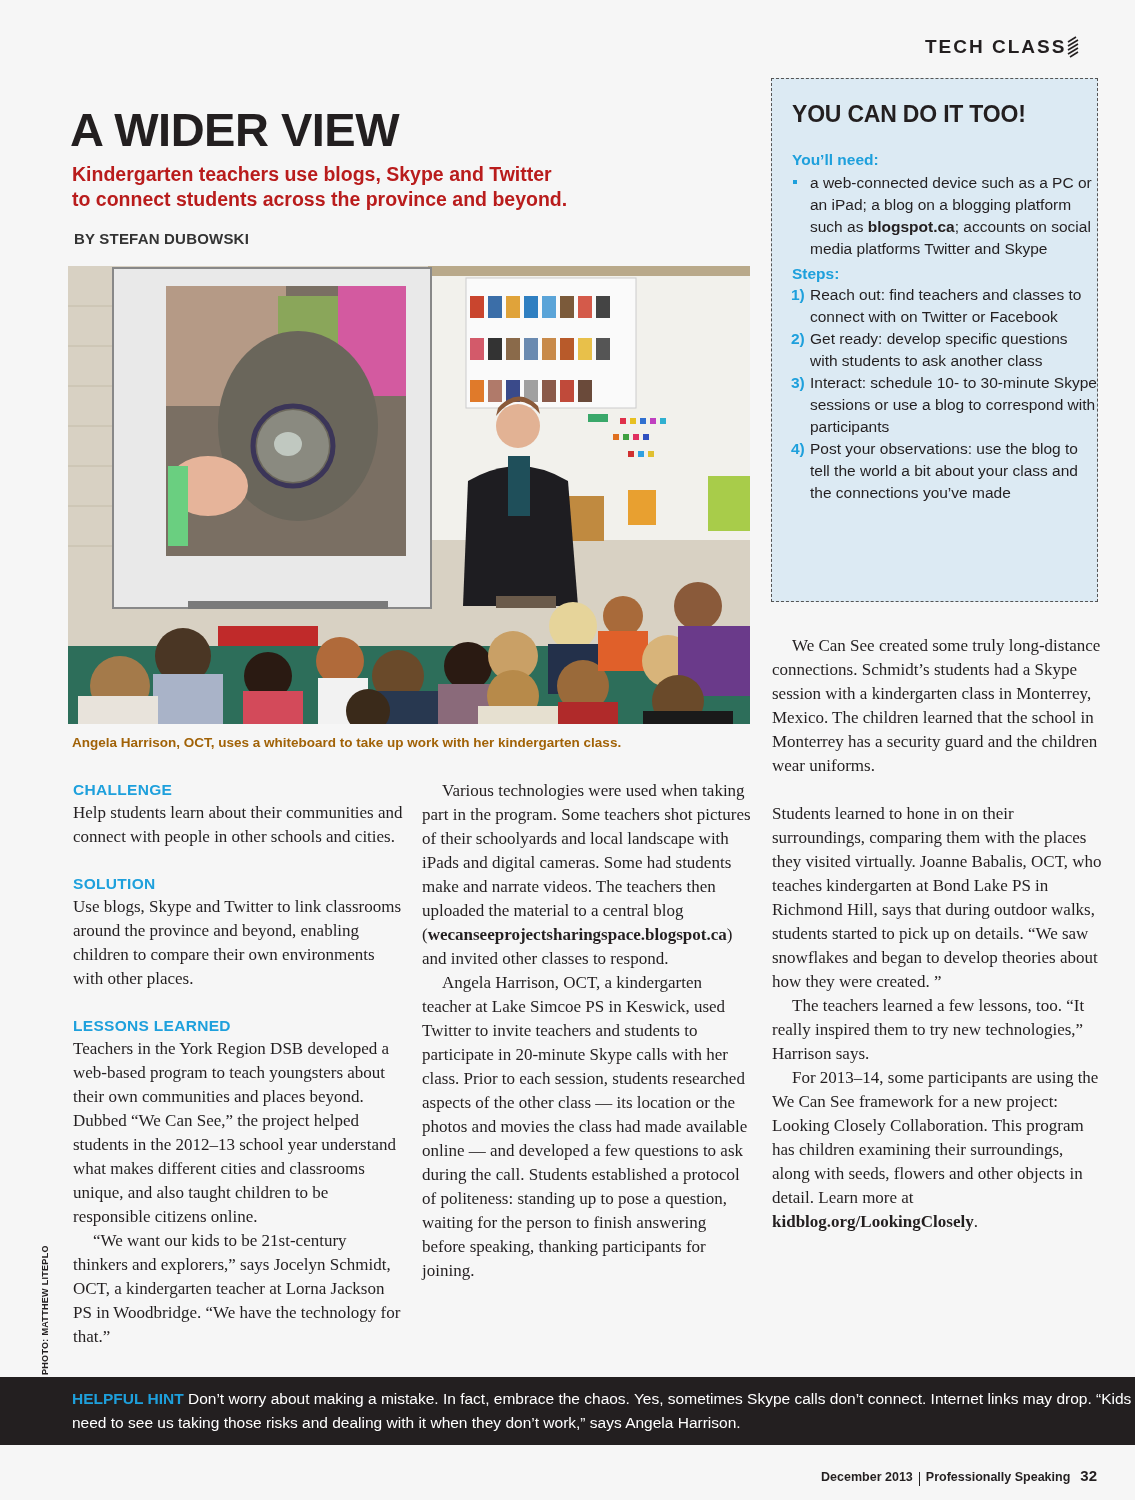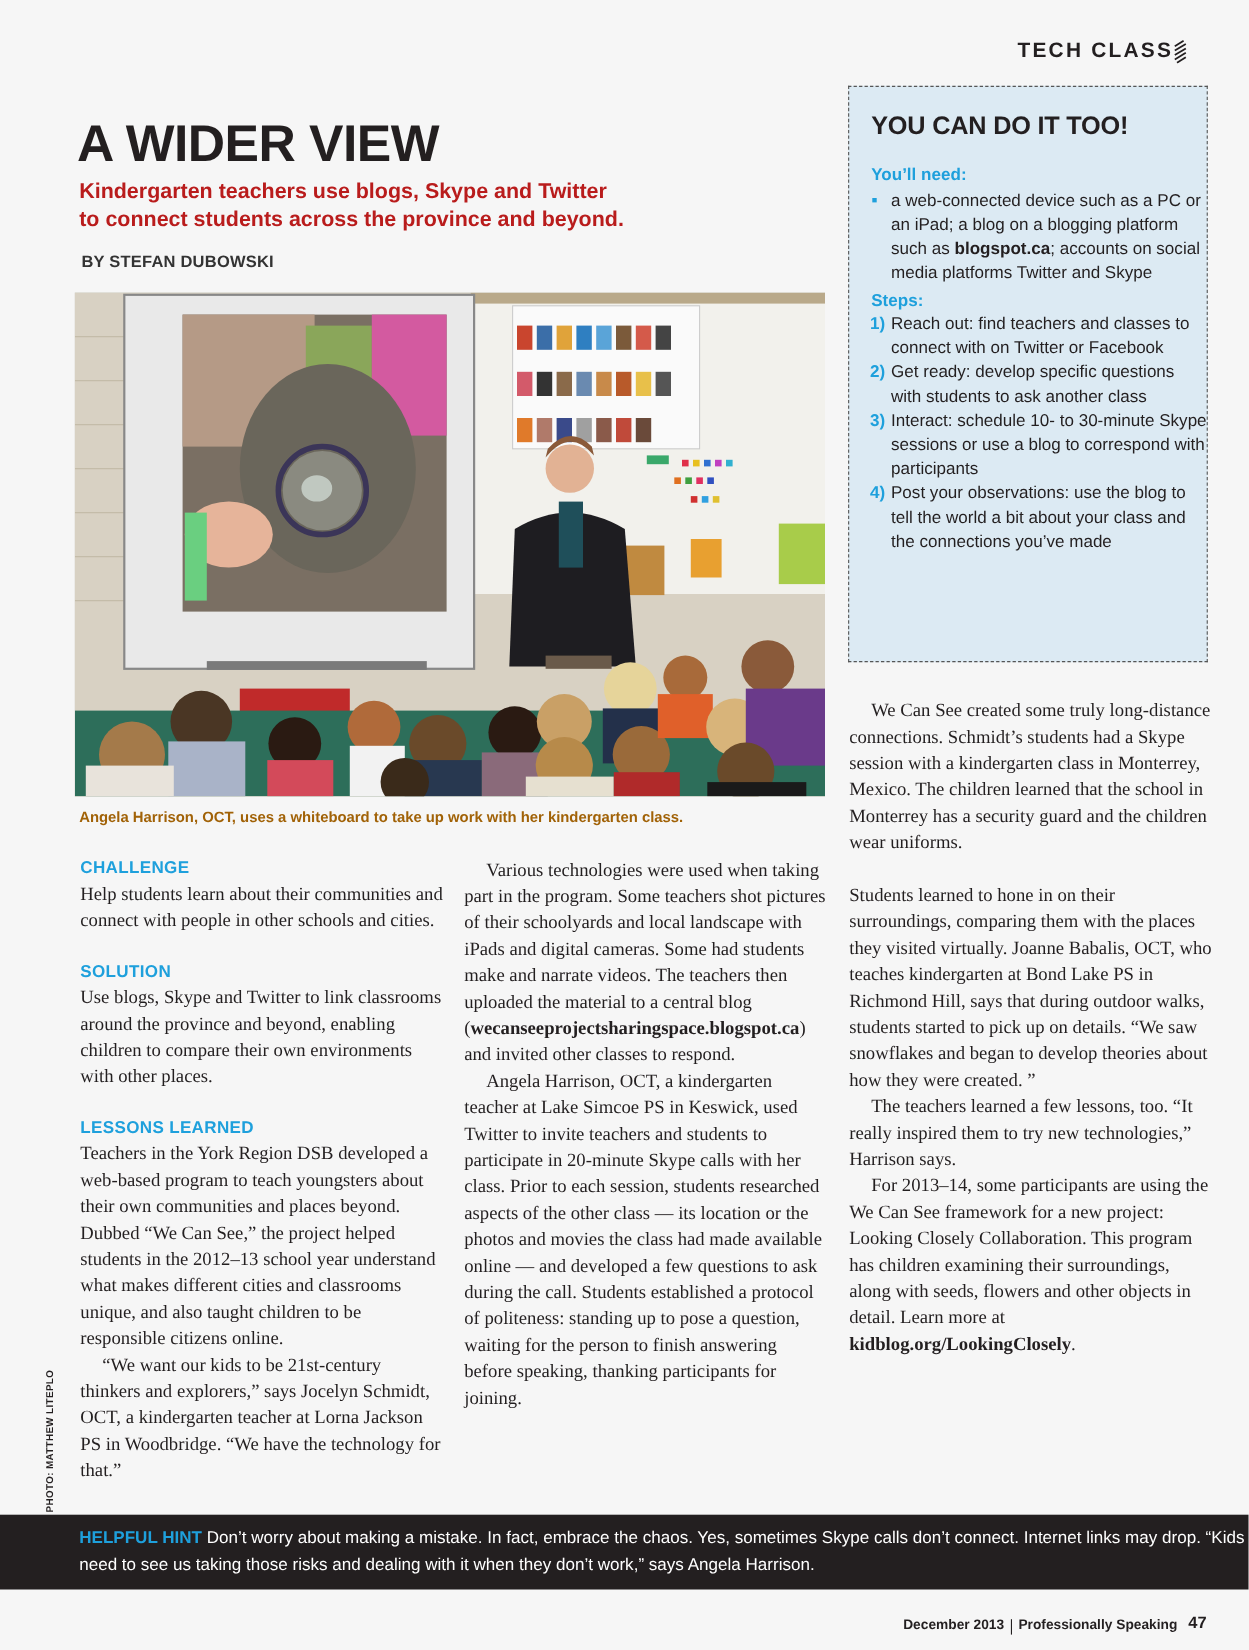--- a/index.html
+++ b/index.html
@@ -274,14 +274,14 @@
 
 <div class="abs hint">
   <span class="label">HELPFUL HINT</span>
   <span>Don’t worry about making a mistake. In fact, embrace the chaos. Yes, sometimes Skype calls don’t connect. Internet links may drop. “Kids need to see us taking those risks and dealing with it when they don’t work,” says Angela Harrison.</span>
 </div>
 
 <div class="abs footer">
   <span>December 2013</span>
   <span class="sep"></span>
   <span class="pub">Professionally Speaking</span>
-  <span class="page">47</span>
+  <span class="page">32</span>
 </div>
 
 </body></html>

